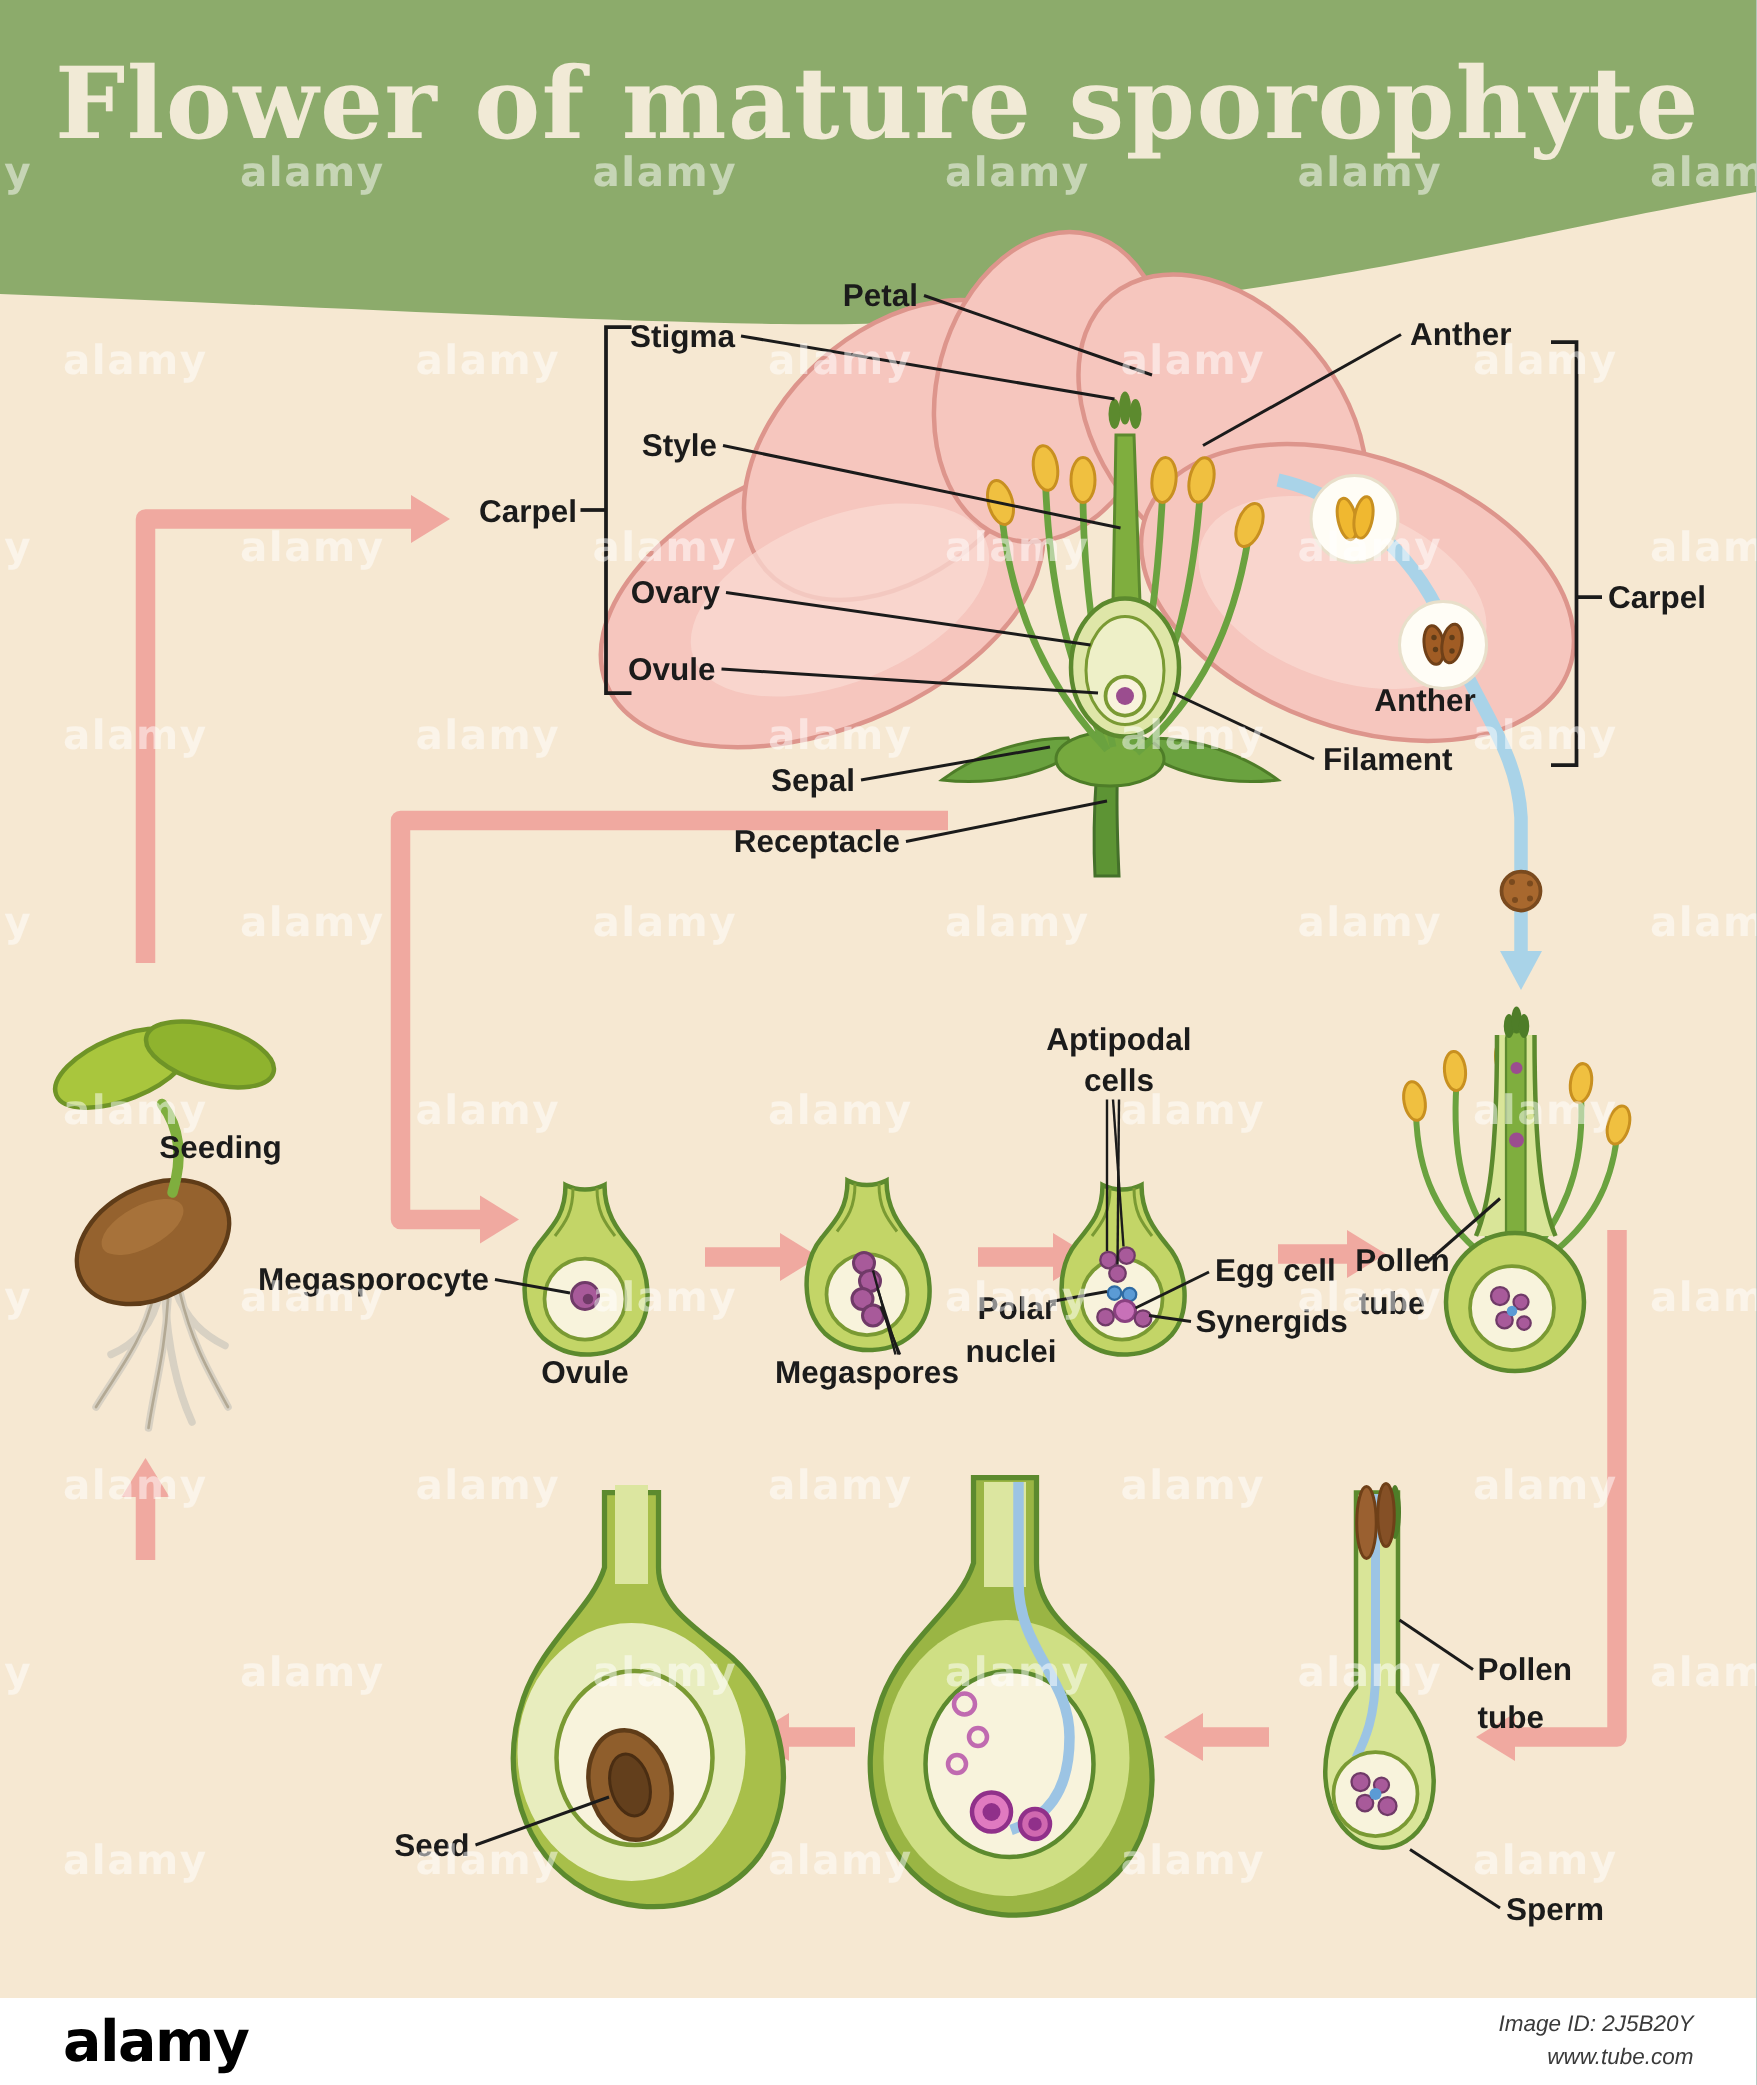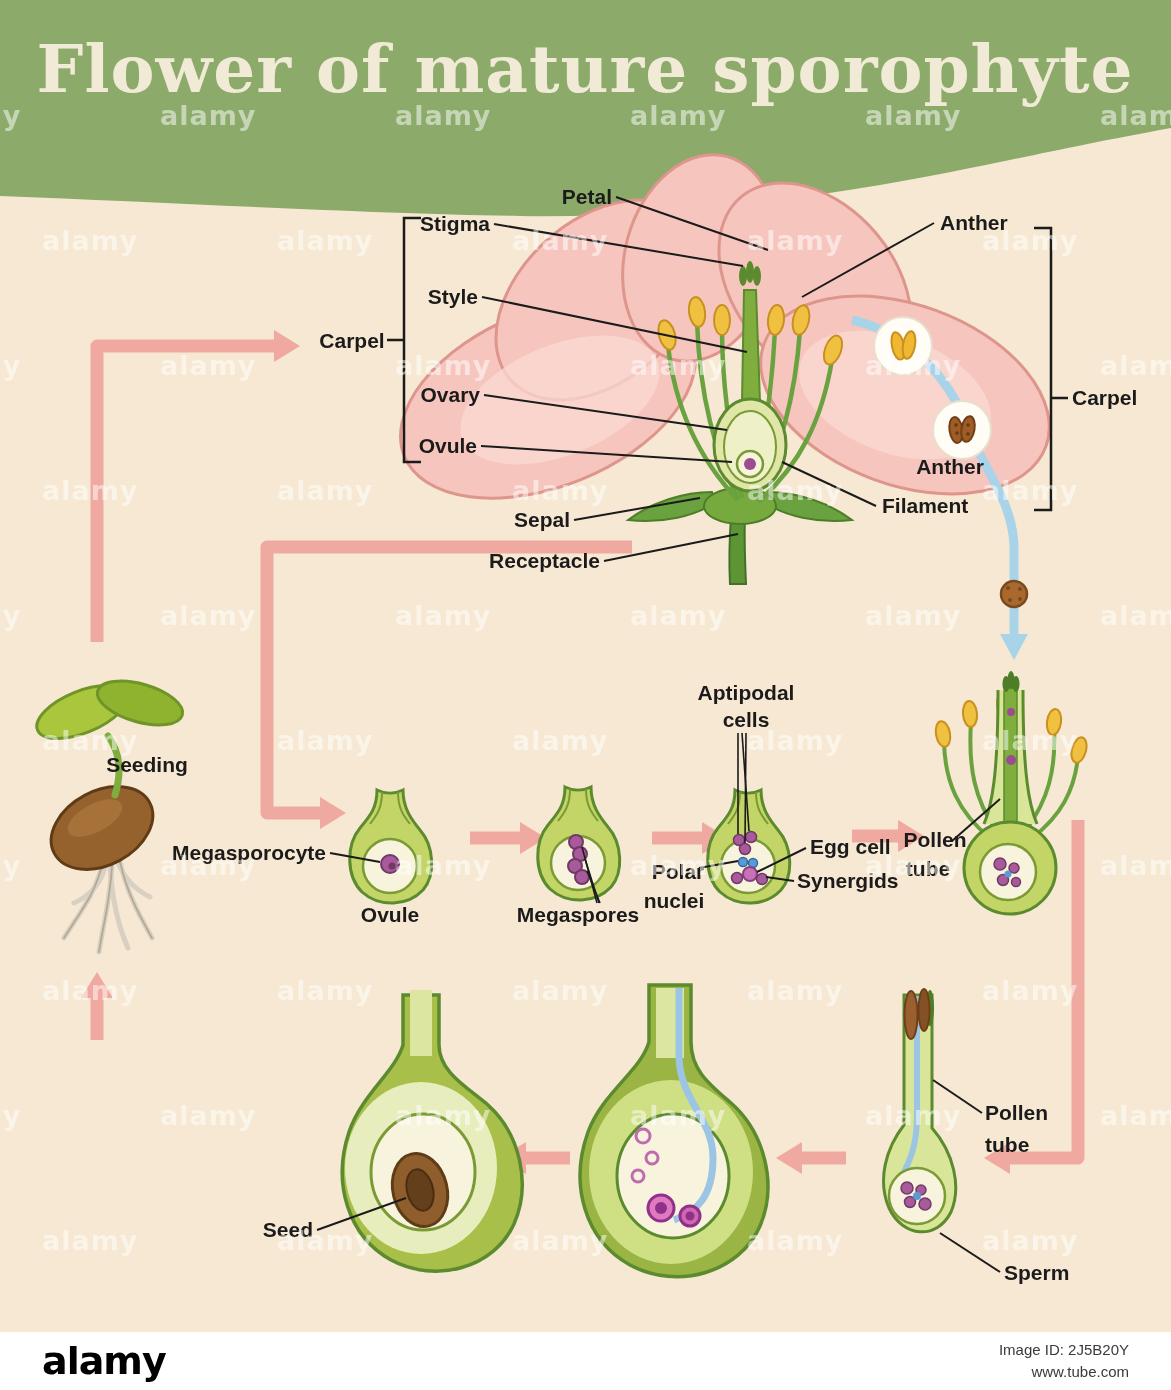--- a/index.html
+++ b/index.html
@@ -7,21 +7,21 @@
         font-family:"Liberation Sans",sans-serif;}
   .art{position:absolute;top:0;left:0;}
   .wm-layer{position:absolute;top:0;left:0;width:1171px;height:1332px;pointer-events:none;z-index:5;}
   .wm{position:absolute;color:rgba(255,255,255,0.5);font-weight:bold;font-size:27px;
       letter-spacing:1px;font-family:"DejaVu Sans",sans-serif;}
   .footer{position:absolute;left:0;top:1332px;width:1171px;height:58px;background:#ffffff;
           display:flex;align-items:center;justify-content:space-between;box-sizing:border-box;
           padding:0 42px;z-index:6;}
   .footer-logo{font-family:"DejaVu Sans",sans-serif;font-weight:bold;font-size:38px;color:#000;
                letter-spacing:-1px;}
-  .footer-meta{text-align:right;font-size:15px;color:#3a3a3a;line-height:1.45;}
+  .footer-meta{text-align:right;font-size:15px;color:#3a3a3a;line-height:1.45;font-style:italic;}
   svg text{font-family:"Liberation Sans",sans-serif;font-weight:600;font-size:21px;fill:#1b1b1b;}
   svg text.title{font-family:"DejaVu Serif",serif;font-weight:bold;font-size:66px;fill:#f1ead6;
                  letter-spacing:1px;}
 </style>
 </head>
 <body>
 
 <div class="page">
 
 <svg class="art" width="1171" height="1332" viewBox="0 0 1171 1332">

